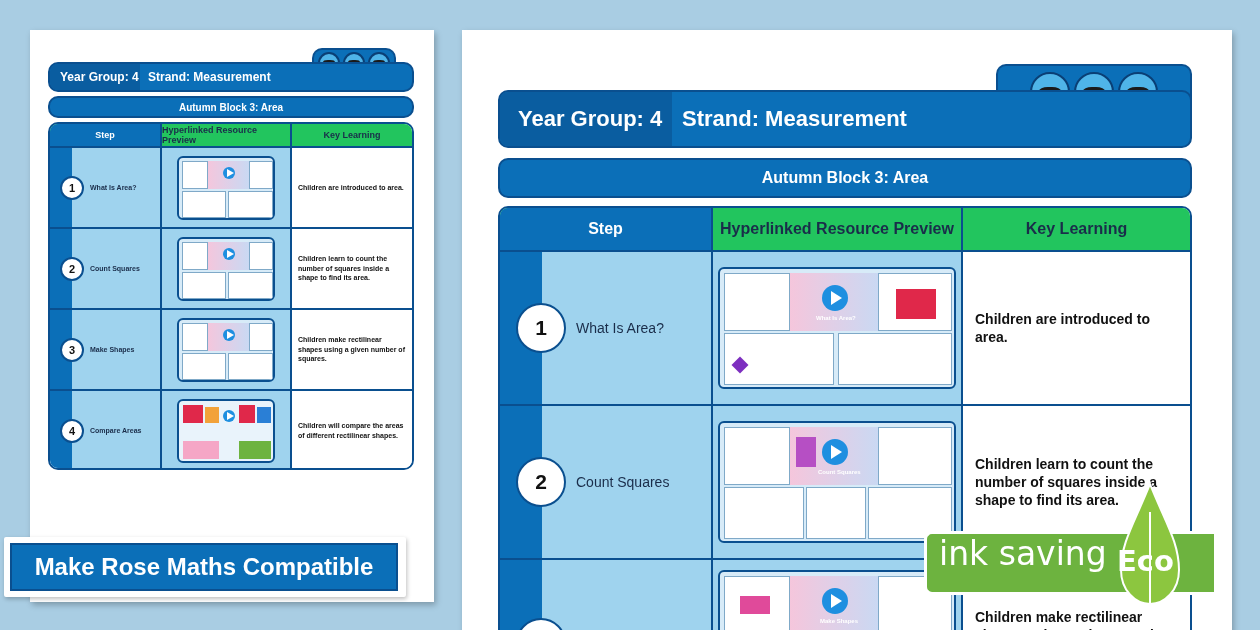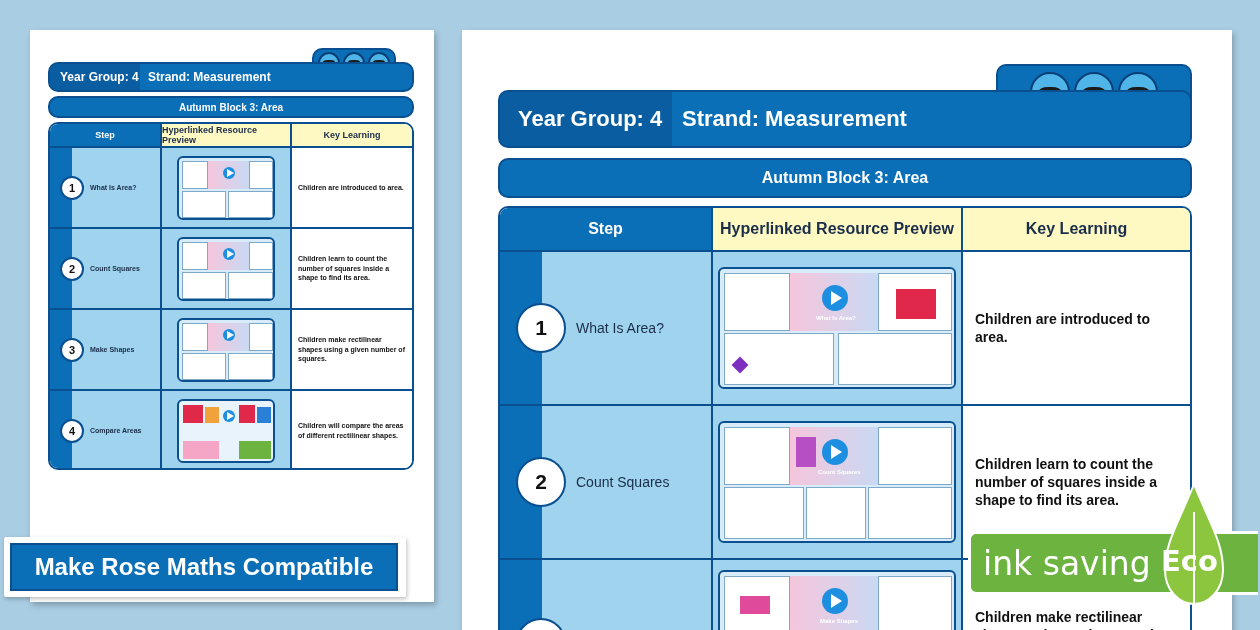--- a/index.html
+++ b/index.html
@@ -15,21 +15,21 @@
   .hdr .yg { background: #0a5da0; height: 100%; display: flex; align-items: center; border-radius: 8px 0 0 8px; }
   .hdr .st { display: flex; align-items: center; height: 100%; }
   .tab { position: absolute; background: #0b6fb8; border: 2px solid #0a4f8f; border-bottom: none; border-radius: 10px 10px 0 0; display: flex; align-items: center; justify-content: center; gap: 3px; }
   .sub-icon { border-radius: 50%; background: #4fb4e8; border: 2px solid #0a3f75; display: flex; align-items: center; justify-content: center; }
   .sub-icon.sand { background: linear-gradient(#4fb4e8 60%, #d9b98a 60%); }
   .sub-icon .sub { background: #1a1a1a; border-radius: 40% 40% 30% 30%; position: relative; }
 
   .block { position: absolute; background: #0b6fb8; border: 2px solid #0a4f8f; border-radius: 10px; color: #fff; font-weight: bold; display: flex; align-items: center; justify-content: center; }
 
   .tbl { position: absolute; border: 2px solid #0a4f8f; border-radius: 10px; overflow: hidden; background: #fff; }
-  .tbl .thead { display: flex; background: #fef9c3; }
+  .tbl .thead { display: flex; background: #22c55e; }
   .tbl .thead .h { display: flex; align-items: center; justify-content: center; font-weight: bold; color: #1a2d4a; border-right: 2px solid #0a4f8f; }
   .tbl .thead .h.step { background: #0b6fb8; color: #fff; }
   .tbl .thead .h:last-child { border-right: none; }
   .tbl .row { display: flex; border-top: 2px solid #0a4f8f; }
   .tbl .cell { border-right: 2px solid #0a4f8f; display: flex; align-items: center; }
   .tbl .cell:last-child { border-right: none; font-weight: bold; }
   .tbl .stepcell { background: #9fd3ee; position: relative; }
   .tbl .stripe { position: absolute; left: 0; top: 0; bottom: 0; background: #0b6fb8; }
   .numc { background: #fff; border: 2px solid #0a4f8f; border-radius: 50%; display: flex; align-items: center; justify-content: center; font-weight: bold; color: #111; position: relative; z-index: 1; }
   .tbl .prevcell { background: #9fd3ee; justify-content: center; }
@@ -39,21 +39,21 @@
   .preview .pane { position: absolute; background: #fff; border: 1px solid #7fa9c8; }
   .preview .pinkband { position: absolute; background: linear-gradient(90deg,#f5c6dc,#c9d9f3); }
   .preview .play { position: absolute; border-radius: 50%; background: #1e8fe0; display: flex; align-items: center; justify-content: center; }
   .preview .play::after { content: ""; border-style: solid; border-color: transparent transparent transparent #fff; }
   .preview .cap { position: absolute; color: #fff; font-weight: bold; }
   .preview .blk { position: absolute; }
 
   .wrm { position: absolute; left: 4px; top: 537px; width: 402px; height: 60px; background: #fff; border-radius: 2px; box-shadow: 1px 2px 4px rgba(0,0,0,0.25); }
   .wrm .inner { position: absolute; left: 6px; top: 6px; width: 388px; height: 48px; background: #0b6fb8; border: 2px solid #0a4f8f; color: #fff; font-weight: bold; font-size: 24px; display: flex; align-items: center; justify-content: center; }
 
-  .eco { position: absolute; left: 968px; top: 531px; width: 290px; height: 64px; background: #6db33f; border: 3px solid #fff; border-right: none; border-radius: 8px 0 0 8px; display: flex; align-items: center; }
+  .eco { position: absolute; left: 924px; top: 531px; width: 290px; height: 64px; background: #6db33f; border: 3px solid #fff; border-right: none; border-radius: 8px 0 0 8px; display: flex; }
   .eco .ink { color: #fff; font-size: 33px; padding-left: 12px; font-family: "DejaVu Sans", sans-serif; }
   .eco .leaf { position: absolute; left: 188px; top: -52px; width: 70px; height: 140px; }
   .eco .leaftext { position: absolute; left: 190px; top: 10px; color: #fff; font-weight: bold; font-size: 29px; font-family: "DejaVu Sans", sans-serif; }
 </style>
 </head>
 <body>
 
 <div class="page page-small">
   <div class="tab" style="left:282px;top:18px;width:84px;height:28px;">
     <div class="sub-icon" style="width:22px;height:22px;">

